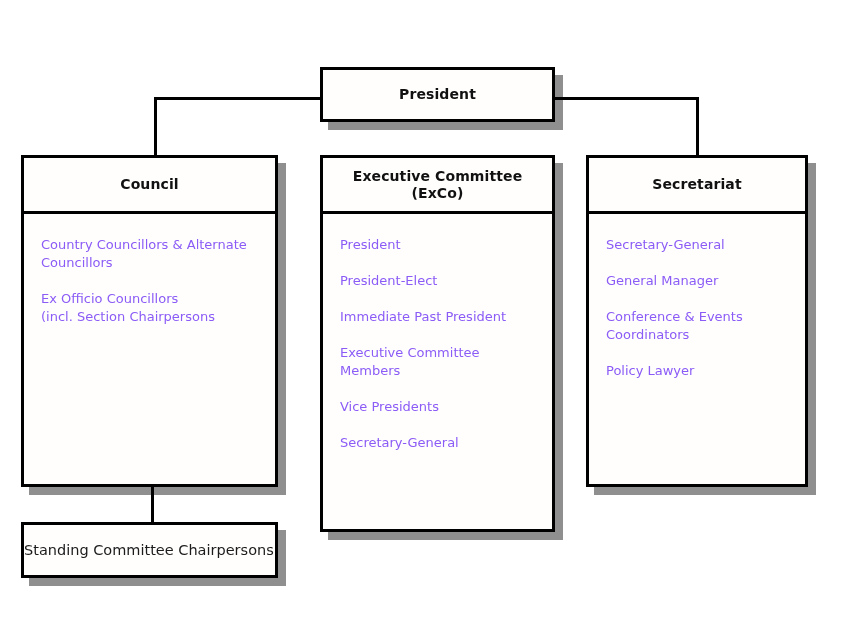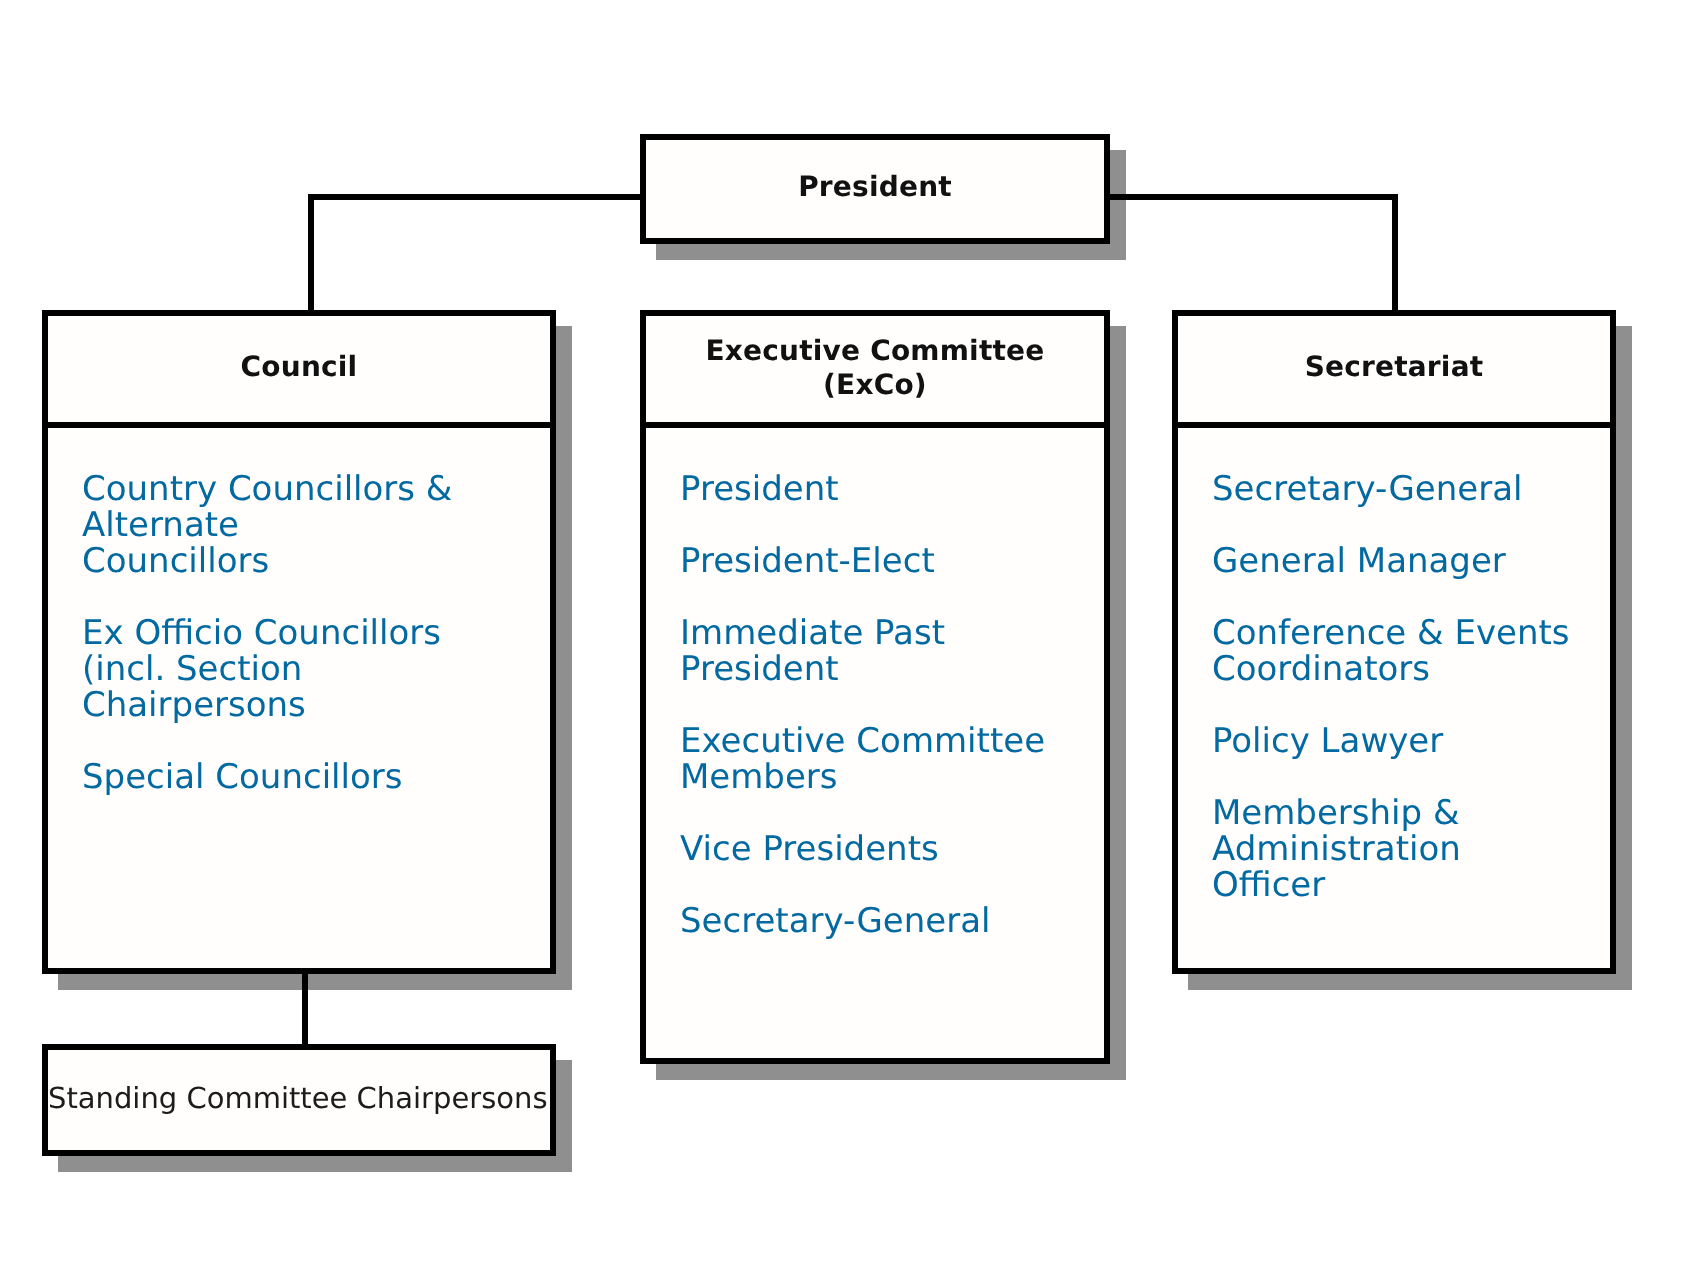--- a/index.html
+++ b/index.html
@@ -28,24 +28,24 @@
     font-weight: bold;
     font-size: 14px;
     line-height: 17px;
     color: #111111;
     white-space: pre-line;
     letter-spacing: 0.1px;
   }
   .hdr-divided { border-bottom: 3px solid #000000; }
   .bodytxt { padding: 22px 12px 0 17px; }
   .item {
-    font-size: 17px;
+    font-size: 13px;
     line-height: 18px;
     margin-bottom: 18px;
-    color: #0369a1;
+    color: #8b5cf6;
     white-space: pre-line;
   }
   .single-left {
     display: flex;
     align-items: center;
     height: 100%;
     font-size: 14.5px;
     color: #1c1c1c;
   }
 </style>
@@ -64,21 +64,20 @@
     <div class="hdr" style="height:100%">President</div>
   </div>
 
   <div class="box" style="left:21px; top:155px; width:257px; height:332px">
     <div class="hdr hdr-divided" style="height:56px">Council</div>
     <div class="bodytxt">
       <div class="item">Country Councillors &amp; Alternate
 Councillors</div>
       <div class="item">Ex Officio Councillors
 (incl. Section Chairpersons</div>
-      <div class="item">Special Councillors</div>
     </div>
   </div>
 
   <div class="box" style="left:320px; top:155px; width:235px; height:377px">
     <div class="hdr hdr-divided" style="height:56px">Executive Committee
 (ExCo)</div>
     <div class="bodytxt">
       <div class="item">President</div>
       <div class="item">President-Elect</div>
       <div class="item">Immediate Past President</div>
@@ -89,22 +88,20 @@
   </div>
 
   <div class="box" style="left:586px; top:155px; width:222px; height:332px">
     <div class="hdr hdr-divided" style="height:56px">Secretariat</div>
     <div class="bodytxt">
       <div class="item">Secretary-General</div>
       <div class="item">General Manager</div>
       <div class="item">Conference &amp; Events
 Coordinators</div>
       <div class="item">Policy Lawyer</div>
-      <div class="item">Membership &amp; Administration
-Officer</div>
     </div>
   </div>
 
   <div class="box" style="left:21px; top:522px; width:257px; height:56px">
     <div class="single-left">Standing Committee Chairpersons</div>
   </div>
 
 </div>
 
 </body></html>

